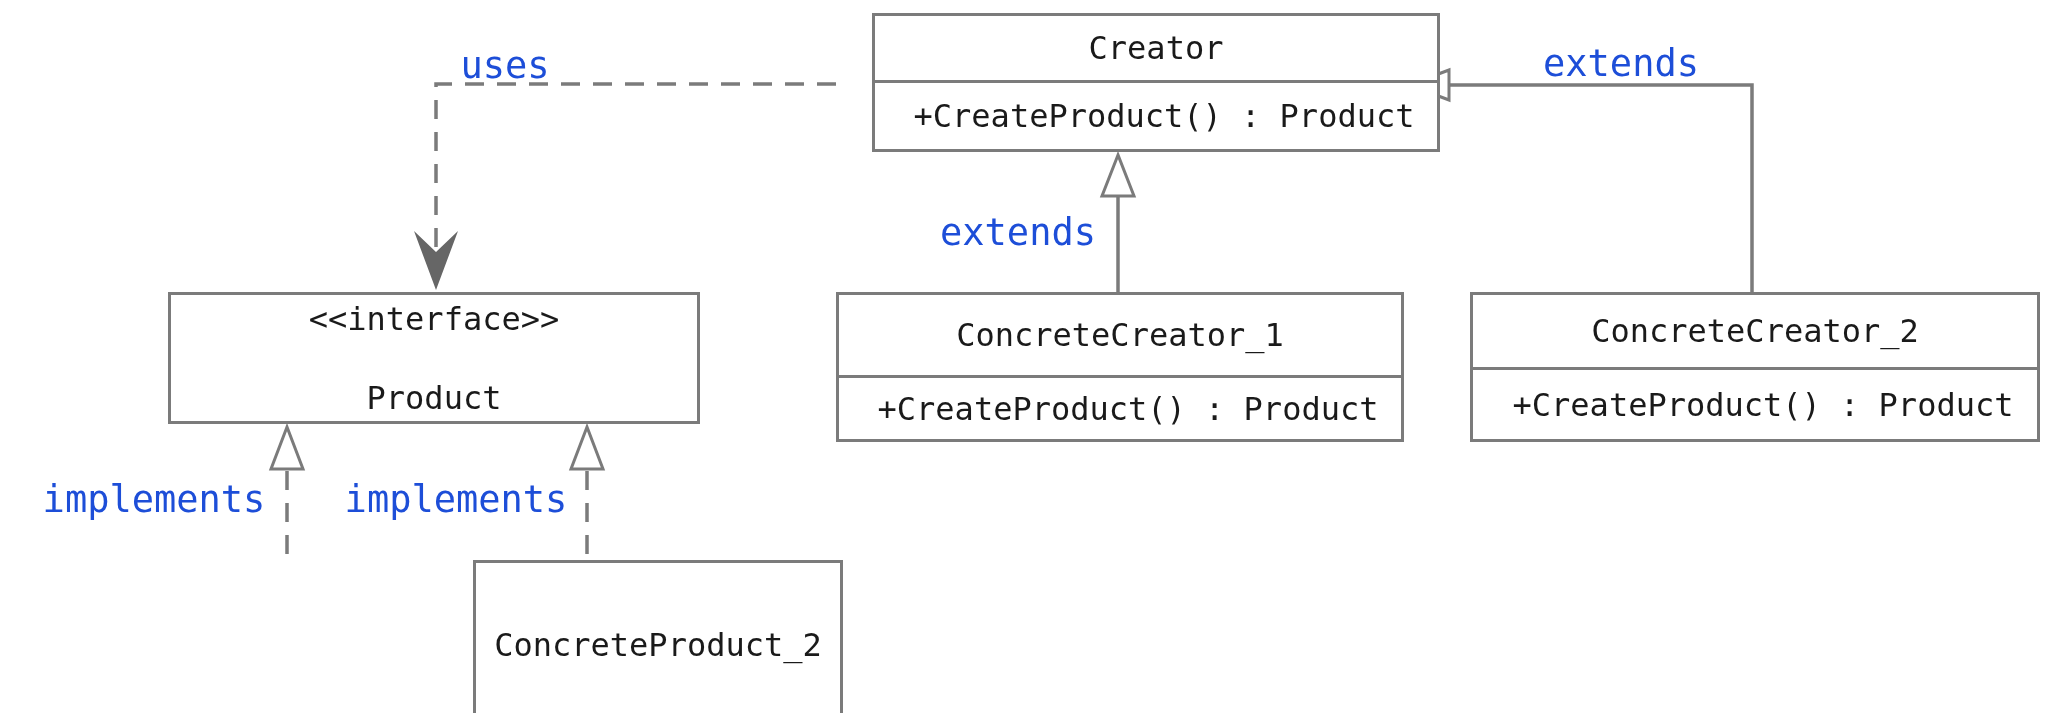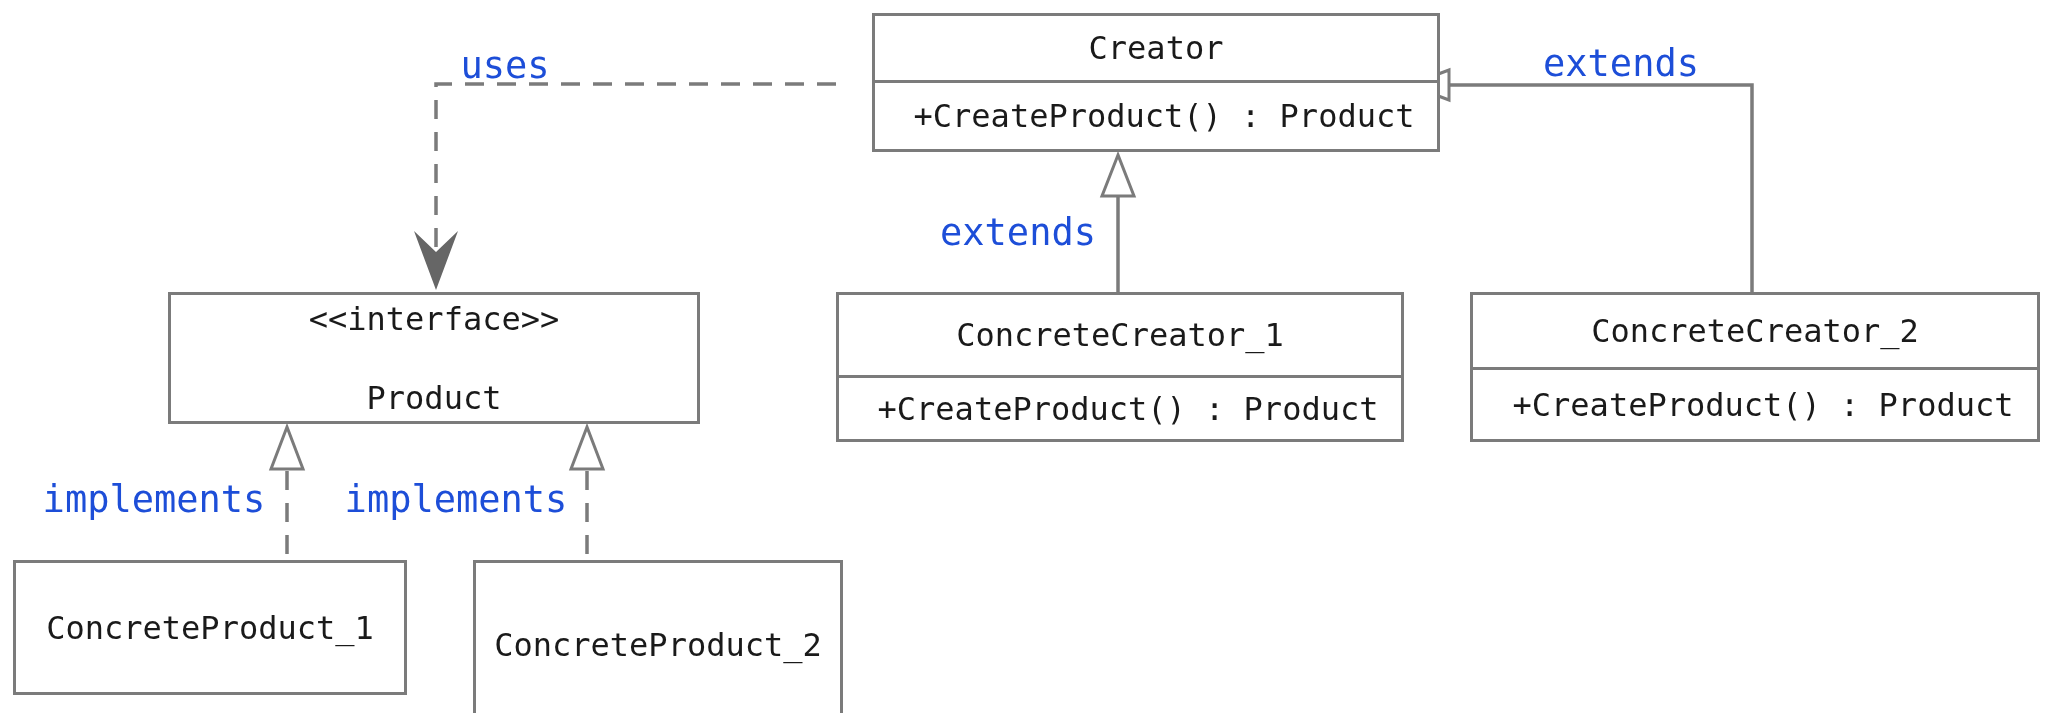--- a/index.html
+++ b/index.html
@@ -103,23 +103,20 @@
   <div class="class-box" id="cc2-box">
     <div class="compartment-title">ConcreteCreator_2</div>
     <div class="compartment-method">+CreateProduct() : Product</div>
   </div>
 
   <div class="class-box simple-box" id="product-box">
     <div class="stereotype-line">&lt;&lt;interface&gt;&gt;</div>
     <div class="name-line">Product</div>
   </div>
 
-  <div class="class-box simple-box" id="cp1-box">
-    <div class="name-line">ConcreteProduct_1</div>
-  </div>
 
   <div class="class-box simple-box" id="cp2-box">
     <div class="name-line">ConcreteProduct_2</div>
   </div>
 
   <div class="edge-label" id="uses-label">uses</div>
   <div class="edge-label" id="extends-1-label">extends</div>
   <div class="edge-label" id="extends-2-label">extends</div>
   <div class="edge-label" id="implements-1-label">implements</div>
   <div class="edge-label" id="implements-2-label">implements</div>

